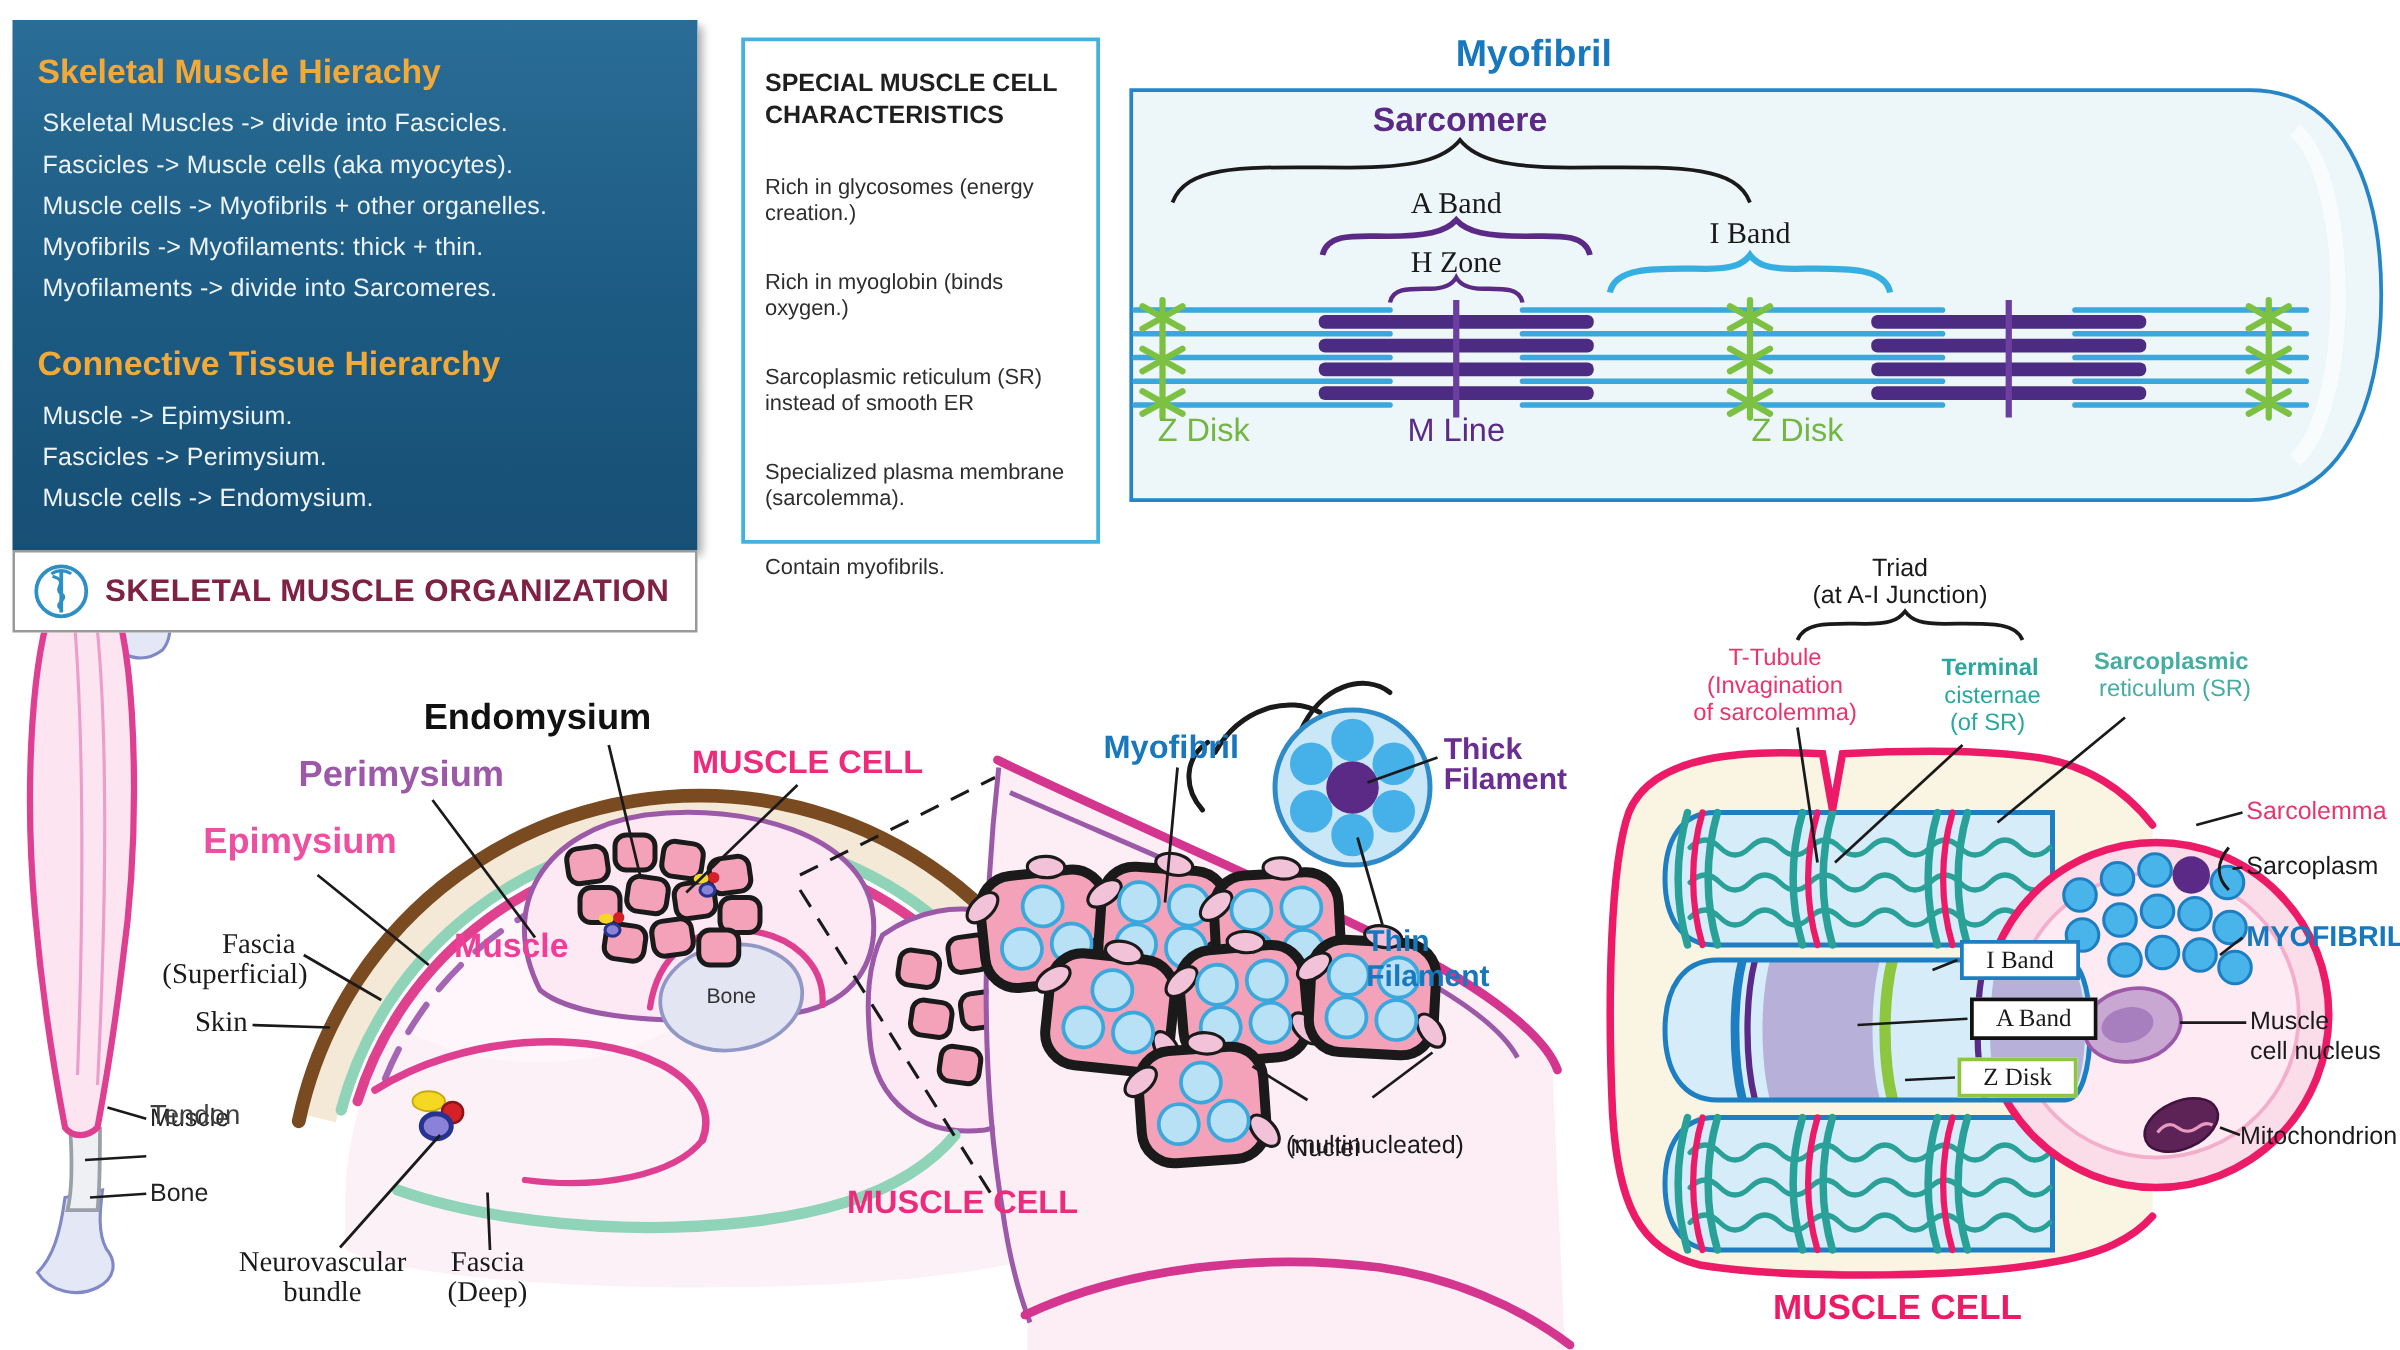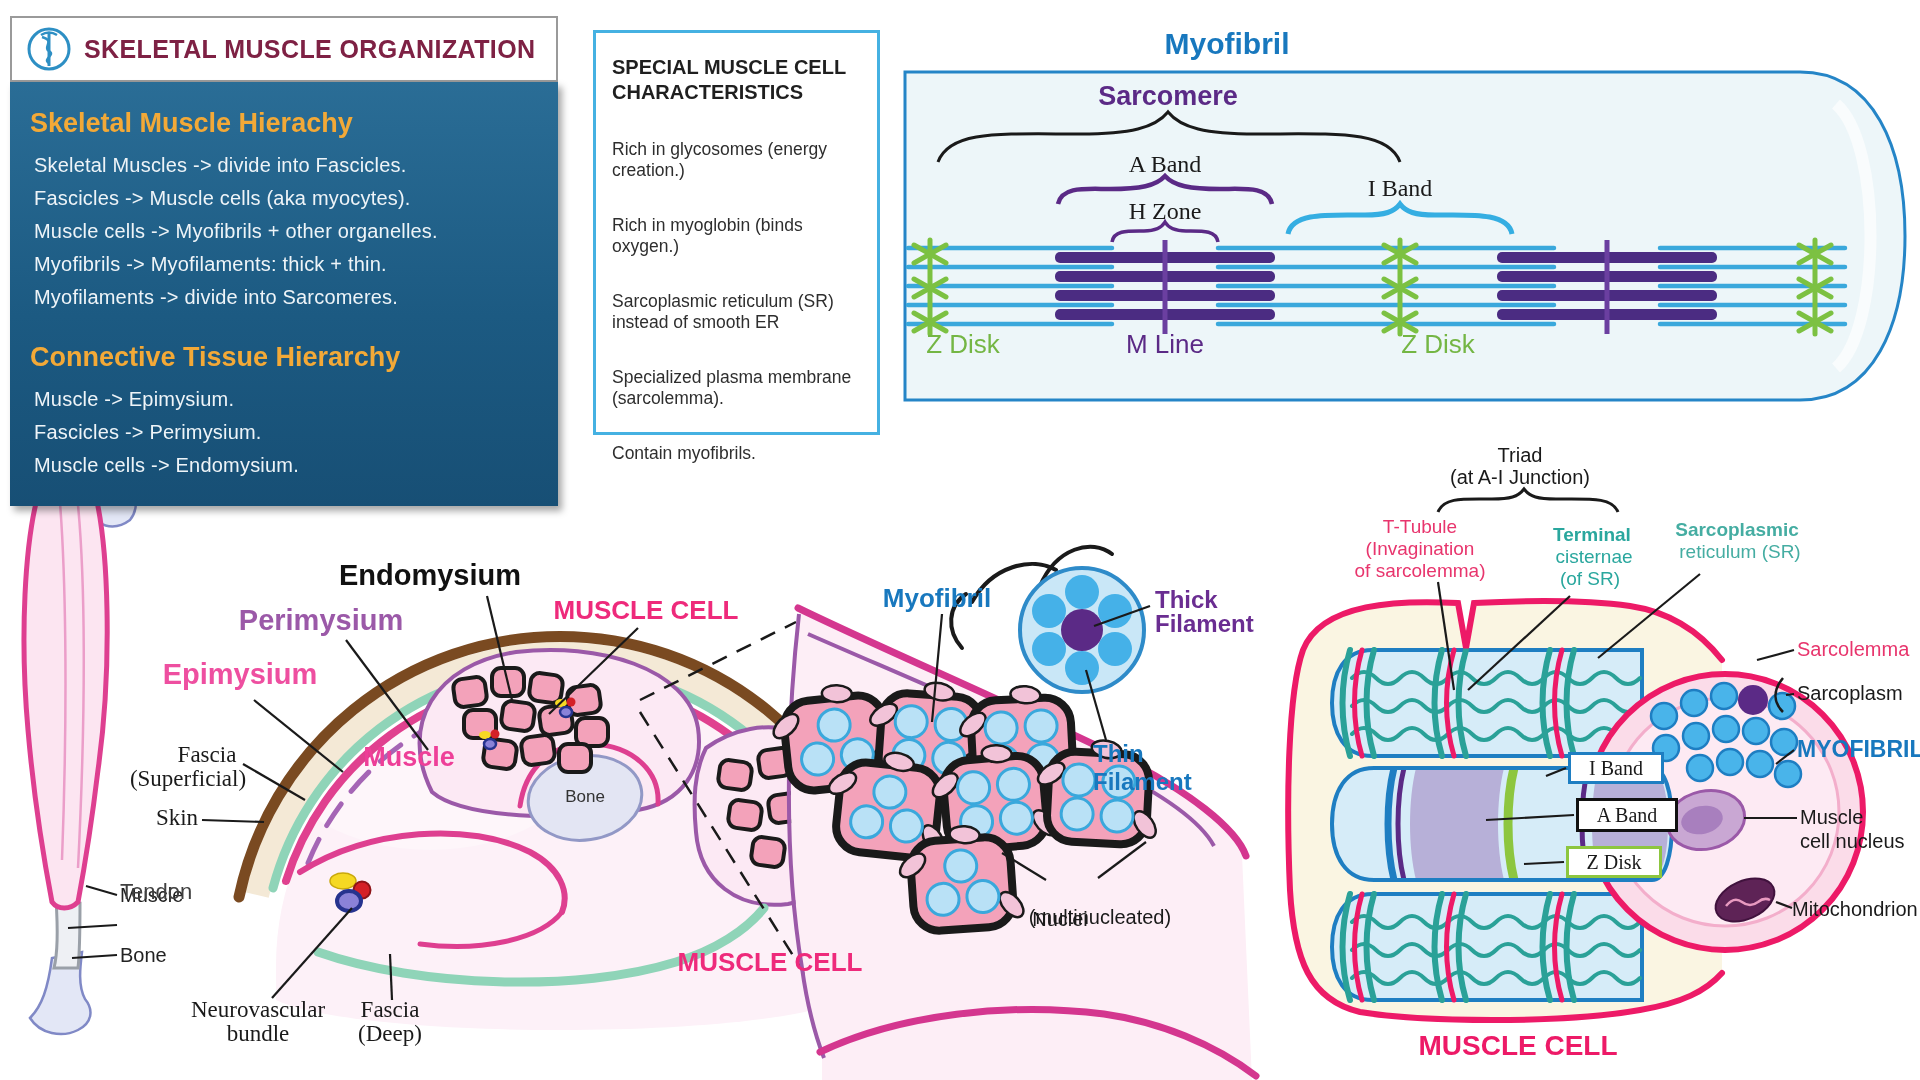--- a/index.html
+++ b/index.html
@@ -364,41 +364,41 @@
         <path d="M1797,818 L1744,818"></path>
           <path d="M1792,908 L1776,902"></path>
         <path d="M1566,768 L1546,776"></path>
           <path d="M1574,815 L1486,820"></path>
           <path d="M1564,862 L1524,864"></path>
       </g>
     </g>
   </svg>
 
   <div id="org-panel">
-    <div id="org-header">
-      <svg width="46" height="46" viewBox="0 0 46 46">
-        <circle cx="23" cy="23" r="20" fill="none" stroke="#2d8fc4" stroke-width="3"></circle>
-        <line x1="23" y1="7" x2="23" y2="40" stroke="#2d8fc4" stroke-width="3"></line>
-        <path d="M16,11 C30,15 16,21 23,25 C30,29 16,33 23,37" fill="none" stroke="#2d8fc4" stroke-width="2.5"></path>
-        <path d="M15,9 Q23,4 31,9" fill="none" stroke="#2d8fc4" stroke-width="2.5"></path>
-      </svg>
-      <div id="org-title">SKELETAL MUSCLE ORGANIZATION</div>
-    </div>
     <div id="org-body">
       <div class="org-heading">Skeletal Muscle Hierachy</div>
       <div class="org-line">Skeletal Muscles  -&gt;  divide into Fascicles.</div>
       <div class="org-line">Fascicles  -&gt;  Muscle cells (aka myocytes).</div>
       <div class="org-line">Muscle cells  -&gt;  Myofibrils + other organelles.</div>
       <div class="org-line">Myofibrils  -&gt;  Myofilaments: thick + thin.</div>
       <div class="org-line">Myofilaments  -&gt;  divide into Sarcomeres.</div>
       <div class="org-gap"></div>
       <div class="org-heading">Connective Tissue Hierarchy</div>
       <div class="org-line">Muscle   -&gt;   Epimysium.</div>
       <div class="org-line">Fascicles  -&gt;  Perimysium.</div>
       <div class="org-line">Muscle cells   -&gt;   Endomysium.</div>
+    </div>
+    <div id="org-header">
+      <svg width="46" height="46" viewBox="0 0 46 46">
+        <circle cx="23" cy="23" r="20" fill="none" stroke="#2d8fc4" stroke-width="3"></circle>
+        <line x1="23" y1="7" x2="23" y2="40" stroke="#2d8fc4" stroke-width="3"></line>
+        <path d="M16,11 C30,15 16,21 23,25 C30,29 16,33 23,37" fill="none" stroke="#2d8fc4" stroke-width="2.5"></path>
+        <path d="M15,9 Q23,4 31,9" fill="none" stroke="#2d8fc4" stroke-width="2.5"></path>
+      </svg>
+      <div id="org-title">SKELETAL MUSCLE ORGANIZATION</div>
     </div>
   </div>
 
   <div id="char-panel">
     <div class="char-title">SPECIAL MUSCLE CELL</div>
     <div class="char-title">CHARACTERISTICS</div>
     <div class="char-item">Rich in glycosomes (energy creation.)</div>
     <div class="char-item">Rich in myoglobin (binds oxygen.)</div>
     <div class="char-item">Sarcoplasmic reticulum (SR) instead of smooth ER</div>
     <div class="char-item">Specialized plasma membrane (sarcolemma).</div>

